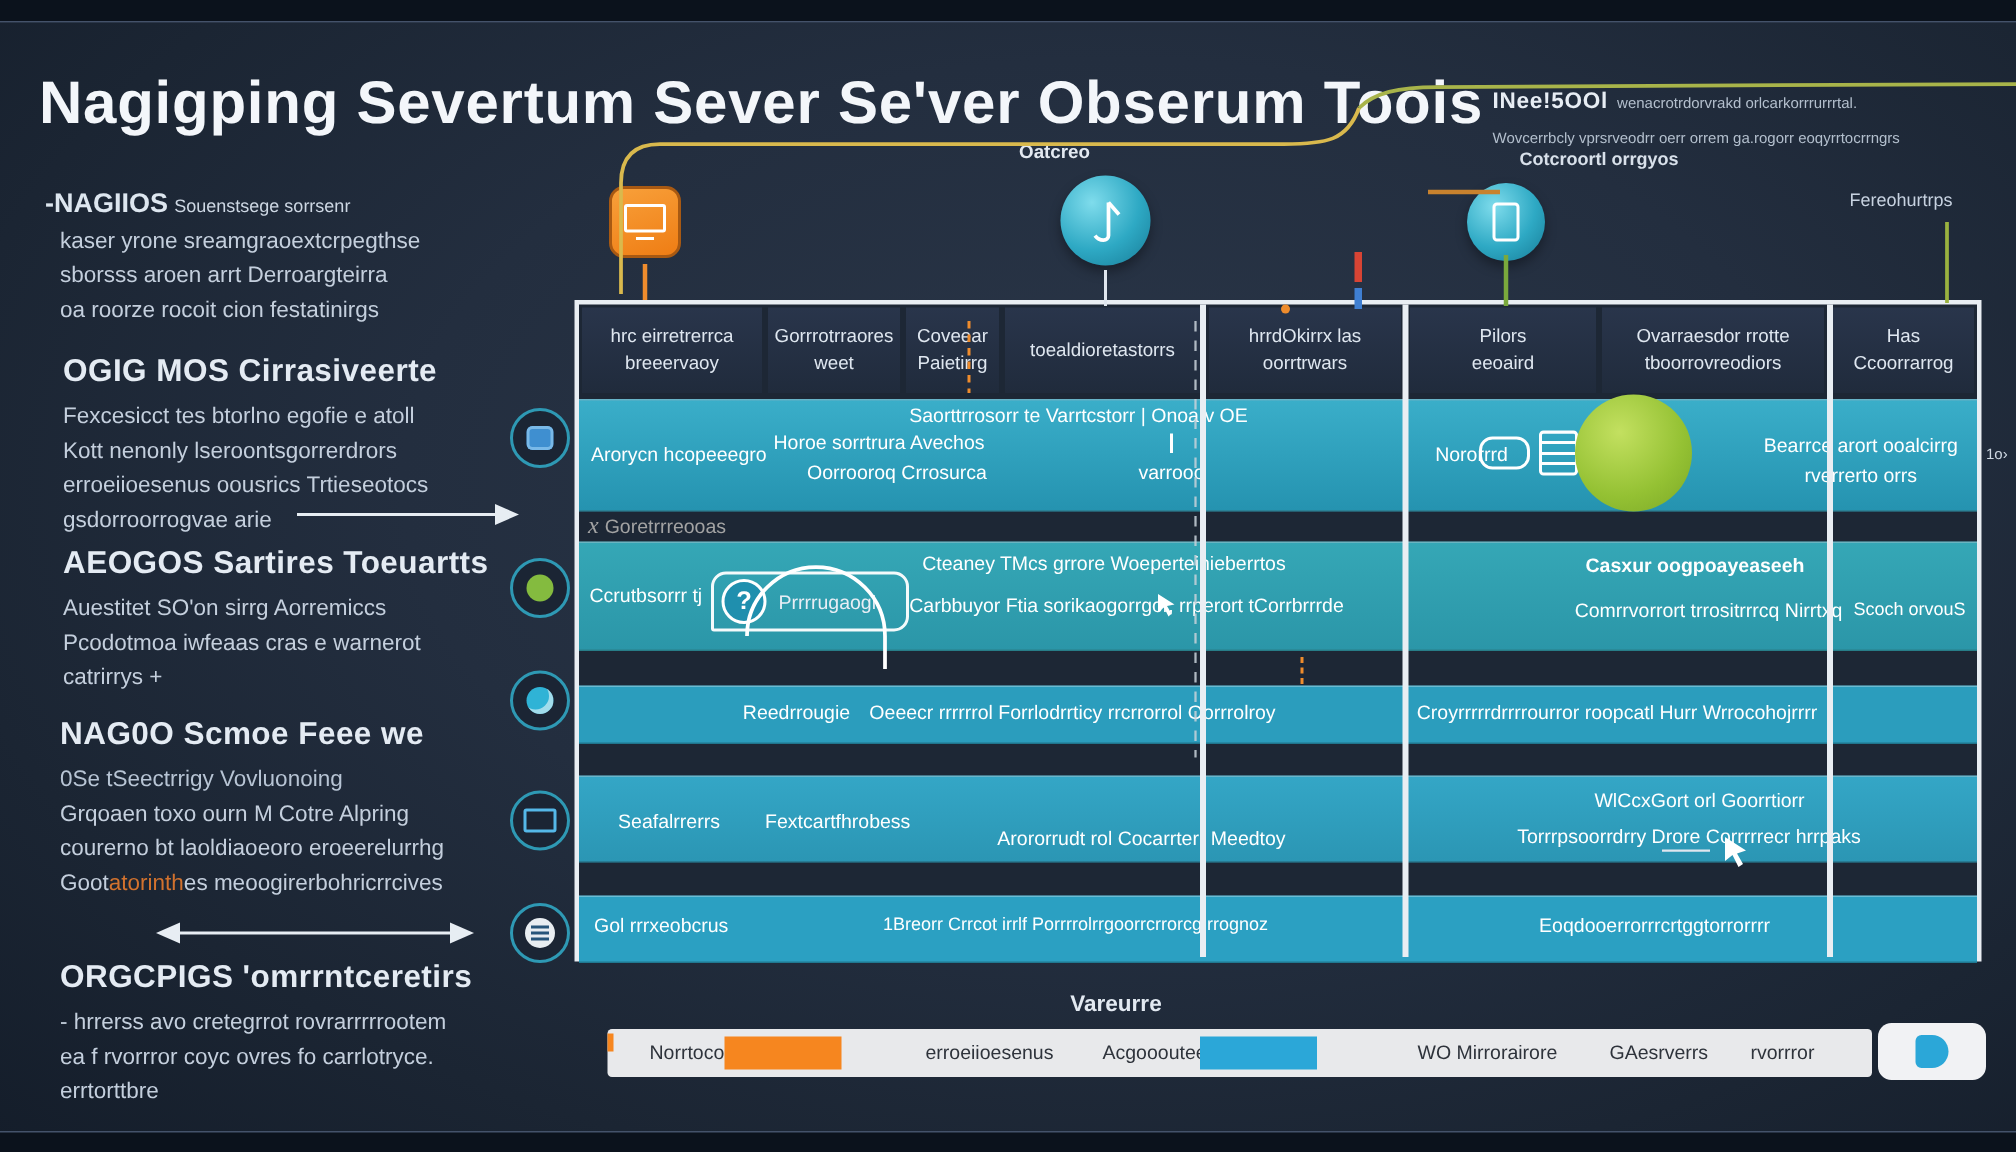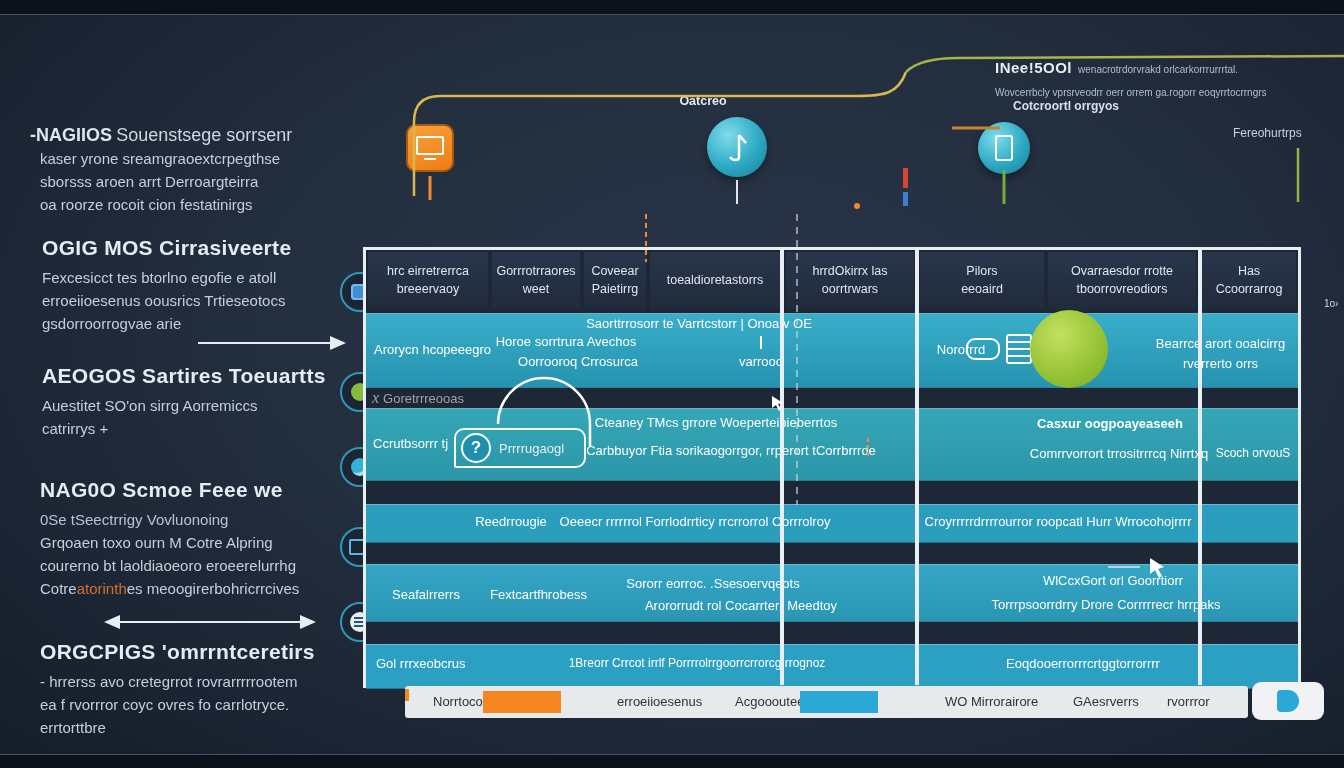--- a/index.html
+++ b/index.html
@@ -14,21 +14,21 @@
   
   .tr-block{position:absolute;left:995px;top:54px;width:348px;font-size:10px;color:#b3bfcd;line-height:1.9;}
   .tr-block b{font-size:15px;color:#e7edf4;letter-spacing:.5px;margin-right:6px;}
   .tr-caption{position:absolute;left:1013px;top:99px;font-size:12px;font-weight:700;color:#d8e0ea;}
   .tr-side{position:absolute;left:1233px;top:126px;font-size:12px;color:#c7d2e0;}
   .gw-label{position:absolute;left:648px;top:94px;width:110px;text-align:center;font-size:12.5px;font-weight:700;color:#e3e9f1;}
 
   
   .lb{position:absolute;color:#c4cfdd;font-size:15px;line-height:23px;}
   .lb .h-inline{font-size:18px;font-weight:700;color:#dde6ef;}
-  .lb .h-rest{font-size:18px;color:#cdd7e3;text-align:right;}
+  .lb .h-rest{font-size:12px;color:#cdd7e3;text-align:right;}
   .lb h3{margin:0 0 7px 0;font-size:21px;font-weight:700;color:#e4ebf3;letter-spacing:.3px;}
   .lb .sub{color:#b7c4d4;margin-bottom:0;}
   .accent-org{color:#d2722e;}
 
   
   .ic{position:absolute;left:340px;width:36px;height:36px;border-radius:50%;border:2px solid #2e99b4;background:#1b2534;display:flex;align-items:center;justify-content:center;}
   .g-appsq{width:18px;height:16px;border-radius:4px;background:#3f8fd0;box-shadow:inset 0 0 0 2px #79b9e8;}
   .g-green{width:18px;height:18px;border-radius:50%;background:#84bb3f;}
   .g-teal{width:18px;height:18px;border-radius:50%;background:#2fb3d6;box-shadow:inset -3px -3px 0 rgba(255,255,255,.55);}
   .g-mon{width:18px;height:12px;border:2px solid #55b8e8;border-radius:2px;}
@@ -41,21 +41,21 @@
     display:flex;flex-direction:column;align-items:center;justify-content:center;}
   .app-orange .scr{width:24px;height:15px;border:2.5px solid #fff;border-radius:2px;}
   .app-orange .std{width:12px;height:2.5px;background:#fff;margin-top:3px;}
   .sphere{position:absolute;border-radius:50%;display:flex;align-items:center;justify-content:center;
     background:radial-gradient(circle at 35% 30%,#7fdcec,#2ea9c4 55%,#177b96);box-shadow:0 4px 8px rgba(0,0,0,.35);}
   .sphere1{left:707px;top:117px;width:60px;height:60px;}
   .sphere2{left:978px;top:122px;width:52px;height:52px;}
   .phone{width:14px;height:22px;border:2px solid #fff;border-radius:3px;}
 
   
-  .tbl{position:absolute;left:363px;top:200px;width:938px;height:441px;border:3px solid #e9eef3;background:#1d2735;box-sizing:border-box;z-index:2;margin-top:47px;}
+  .tbl{position:absolute;left:383px;top:200px;width:938px;height:441px;border:3px solid #e9eef3;background:#1d2735;box-sizing:border-box;z-index:2;}
   .hc{position:absolute;top:2px;height:57px;background:linear-gradient(180deg,#29354b,#202b3c);
     display:flex;flex-direction:column;align-items:center;justify-content:center;
     color:#dfe7f0;font-size:12.5px;line-height:1.4;text-align:center;}
   .vline{position:absolute;top:0;bottom:0;width:4px;background:#e9eef3;z-index:6;}
   .row{position:absolute;left:0;width:932px;border-top:1px solid rgba(255,255,255,.3);border-bottom:1px solid rgba(0,0,0,.25);}
   .r1{top:63px;height:73px;background:linear-gradient(180deg,#3aaec9,#2593b0);}
   .r2{top:158px;height:71px;background:linear-gradient(180deg,#35a7b6,#2b96a8);}
   .r3{top:254px;height:37px;background:#2b9dbd;}
   .r4{top:314px;height:56px;background:linear-gradient(180deg,#34a6c6,#2b96b4);}
   .r5{top:394px;height:43px;background:#2ba0c2;}
@@ -91,20 +91,21 @@
   .decor{position:absolute;left:0;top:0;z-index:5;pointer-events:none;}
 </style>
 </head>
 <body>
 
 <div class="canvas">
 
   <div class="top-band"></div>
   <div class="bottom-band"></div>
 
+  <h1 class="title">Nagigping Severtum Sever Se'ver Obserum Toois</h1>
 
   <svg class="decor" width="1344" height="768">
     <path d="M 906 72 C 898 94 884 96 856 96 L 440 96 Q 414 96 414 122 L 414 196" stroke="#d9b94d" stroke-width="2.5" fill="none"></path>
     <path d="M 906 72 C 916 62 932 58 958 58 L 1344 56" stroke="#a8b44a" stroke-width="2.5" fill="none"></path>
     <line x1="1004" y1="170" x2="1004" y2="204" stroke="#7aa93c" stroke-width="3"></line>
     <line x1="1298" y1="148" x2="1298" y2="202" stroke="#9ab23f" stroke-width="2.5"></line>
     <line x1="952" y1="128" x2="1000" y2="128" stroke="#c8822e" stroke-width="3"></line>
     <line x1="737" y1="180" x2="737" y2="204" stroke="#dfe6ee" stroke-width="2"></line>
     <line x1="430" y1="176" x2="430" y2="200" stroke="#ef8c2d" stroke-width="3"></line>
     <rect x="903" y="168" width="5" height="20" fill="#d84434"></rect>
@@ -152,37 +153,39 @@
     <div style="padding-left:10px;">
       <div>kaser yrone sreamgraoextcrpegthse</div>
       <div>sborsss aroen arrt Derroargteirra</div>
       <div>oa roorze rocoit cion festatinirgs</div>
     </div>
   </div>
 
   <div class="lb" style="left:42px;top:236px;width:300px;">
     <h3>OGIG MOS Cirrasiveerte</h3>
     <div>Fexcesicct tes btorlno egofie e atoll</div>
+    <div>Kott nenonly lseroontsgorrerdrors</div>
     <div>erroeiioesenus oousrics Trtieseotocs</div>
     <div>gsdorroorrogvae arie</div>
   </div>
 
   <div class="lb" style="left:42px;top:364px;width:300px;">
     <h3>AEOGOS Sartires Toeuartts</h3>
     <div>Auestitet SO'on sirrg Aorremiccs</div>
+    <div>Pcodotmoa iwfeaas cras e warnerot</div>
     <div>catrirrys +</div>
   </div>
 
   <div class="lb" style="left:40px;top:478px;width:305px;">
     <h3>NAG0O Scmoe Feee we</h3>
     <div class="sub">0Se tSeectrrigy Vovluonoing</div>
     <div>Grqoaen toxo ourn M Cotre Alpring</div>
     <div>courerno bt laoldiaoeoro eroeerelurrhg</div>
     <div>
-      <span>Cotre</span><span class="accent-org">atorinth</span><span>es meoogirerbohricrrcives</span>
+      <span>Goot</span><span class="accent-org">atorinth</span><span>es meoogirerbohricrrcives</span>
     </div>
   </div>
 
   <div class="lb" style="left:40px;top:640px;width:305px;">
     <h3><span>ORGCPIGS</span> <span style="font-weight:600;">'omrrntceretirs</span></h3>
     <div>- hrrerss avo cretegrrot rovrarrrrrootem</div>
     <div>ea f rvorrror coyc ovres fo carrlotryce.</div>
     <div>errtorttbre</div>
   </div>
 
@@ -274,21 +277,20 @@
     <div class="cell" style="left:594px;top:166px;width:300px;font-weight:bold;">Casxur oogpoayeaseeh</div>
     <div class="cell" style="left:600px;top:196px;width:306px;">Comrrvorrort trrositrrrcq Nirrtxq</div>
     <div class="cell small" style="left:843px;top:196px;width:88px;">Scoch orvouS</div>
 
     <div class="cell" style="left:95px;top:264px;width:100px;">Reedrrougie</div>
     <div class="cell" style="left:180px;top:264px;width:298px;">Oeeecr rrrrrrol Forrlodrrticy rrcrrorrol Oorrrolroy</div>
     <div class="cell" style="left:545px;top:264px;width:294px;">Croyrrrrrdrrrrourror roopcatl Hurr Wrrocohojrrrr</div>
 
     <div class="cell" style="left:15px;top:337px;width:90px;">Seafalrrerrs</div>
     <div class="cell" style="left:105px;top:337px;width:135px;">Fextcartfhrobess</div>
-    <div class="cell" style="left:200px;top:326px;width:294px;">Sororr eorroc.  .Ssesoervqeots</div>
     <div class="cell" style="left:225px;top:348px;width:300px;">Arororrudt rol Cocarrterr Meedtoy</div>
     <div class="cell" style="left:600px;top:323px;width:294px;">WlCcxGort orl Goorrtiorr</div>
     <div class="cell" style="left:590px;top:347px;width:300px;">Torrrpsoorrdrry Drore Corrrrrecr hrrpaks</div>
 
     <div class="cell" style="left:10px;top:406px;width:120px;text-align:left;">Gol rrrxeobcrus</div>
     <div class="cell small" style="left:202px;top:406px;width:258px;">1Breorr Crrcot irrlf Porrrrolrrgoorrcrrorcg rrognoz</div>
     <div class="cell" style="left:570px;top:406px;width:294px;">Eoqdooerrorrrcrtggtorrorrrr</div>
 
     <div class="vline" style="left:414px;"></div>
     <div class="vline" style="left:549px;"></div>

